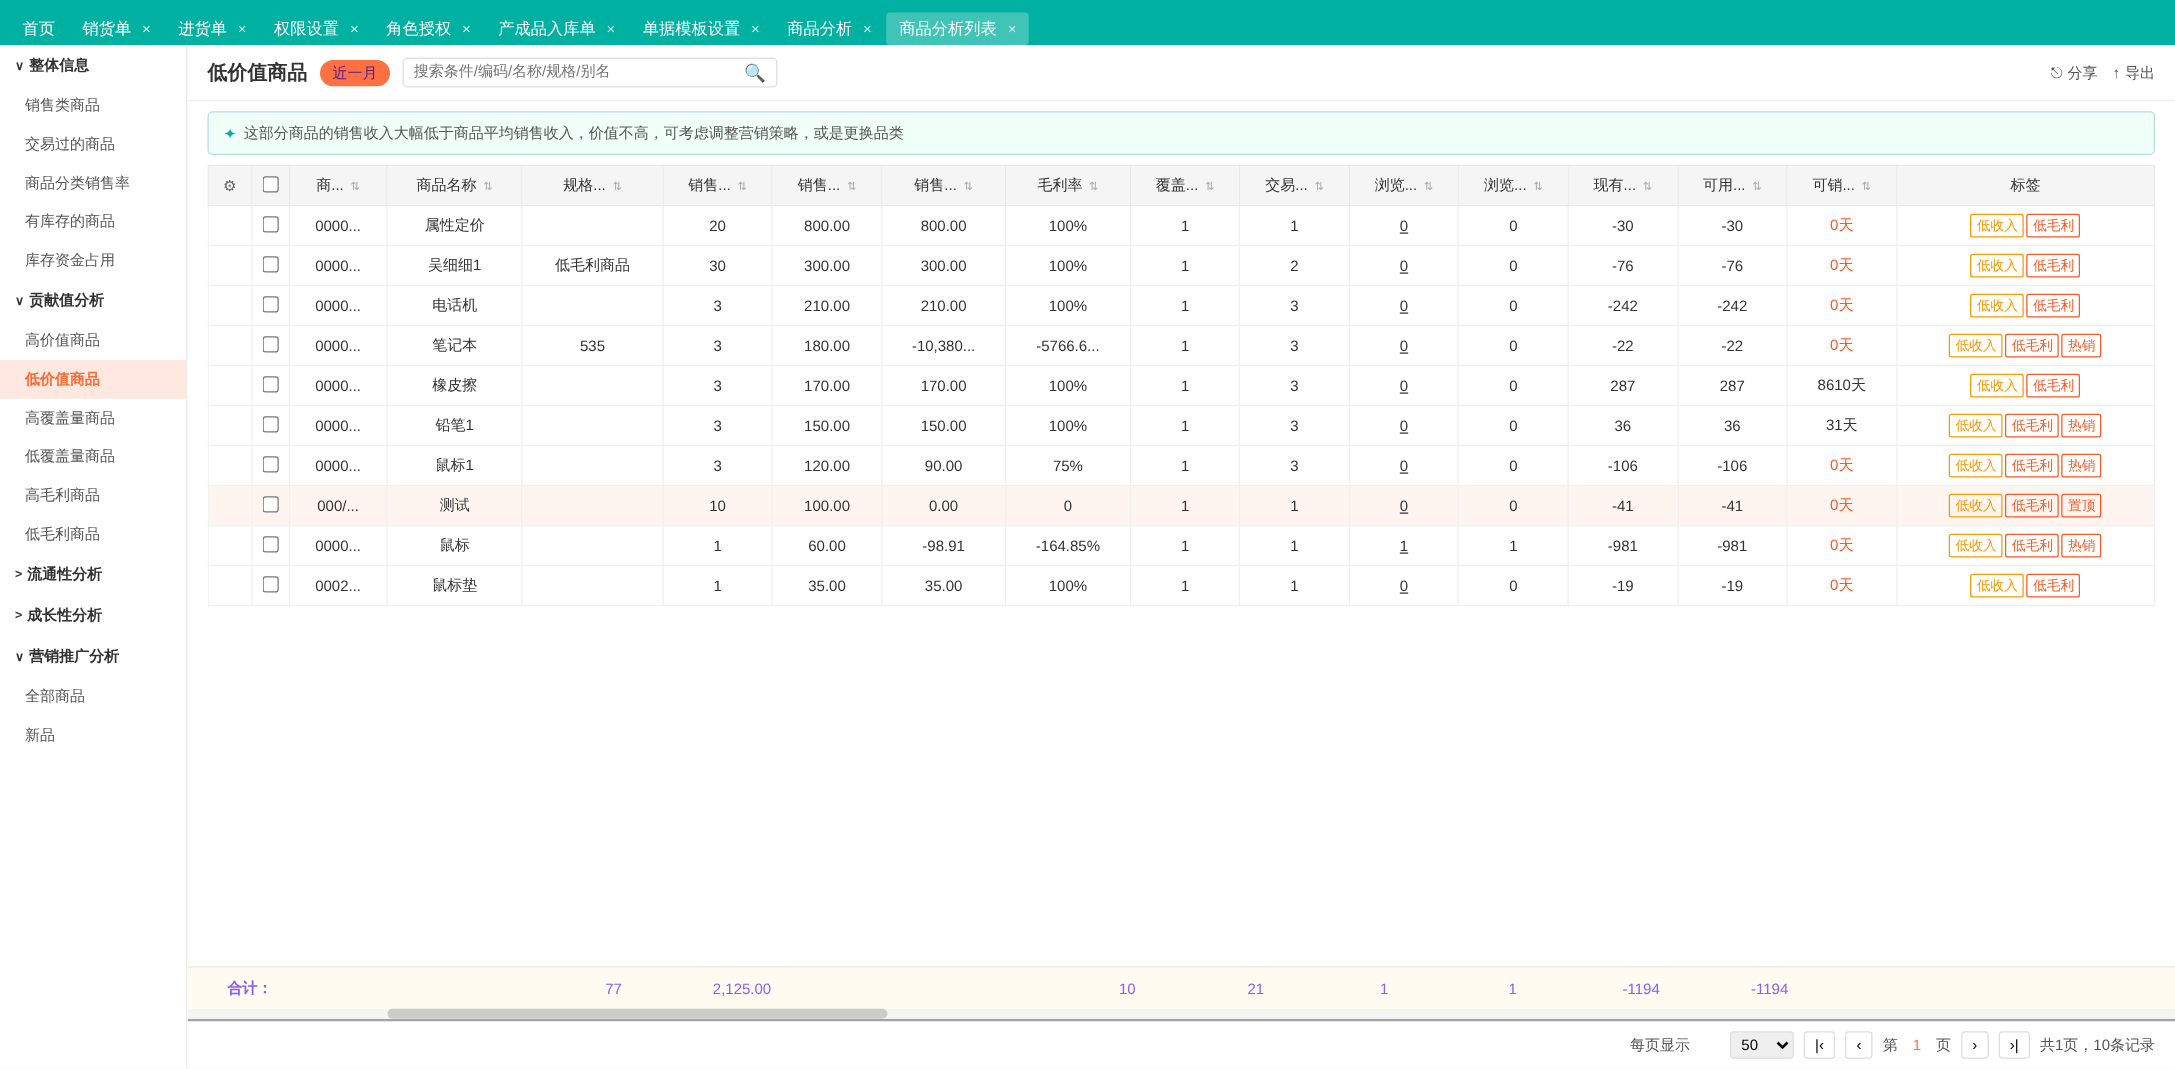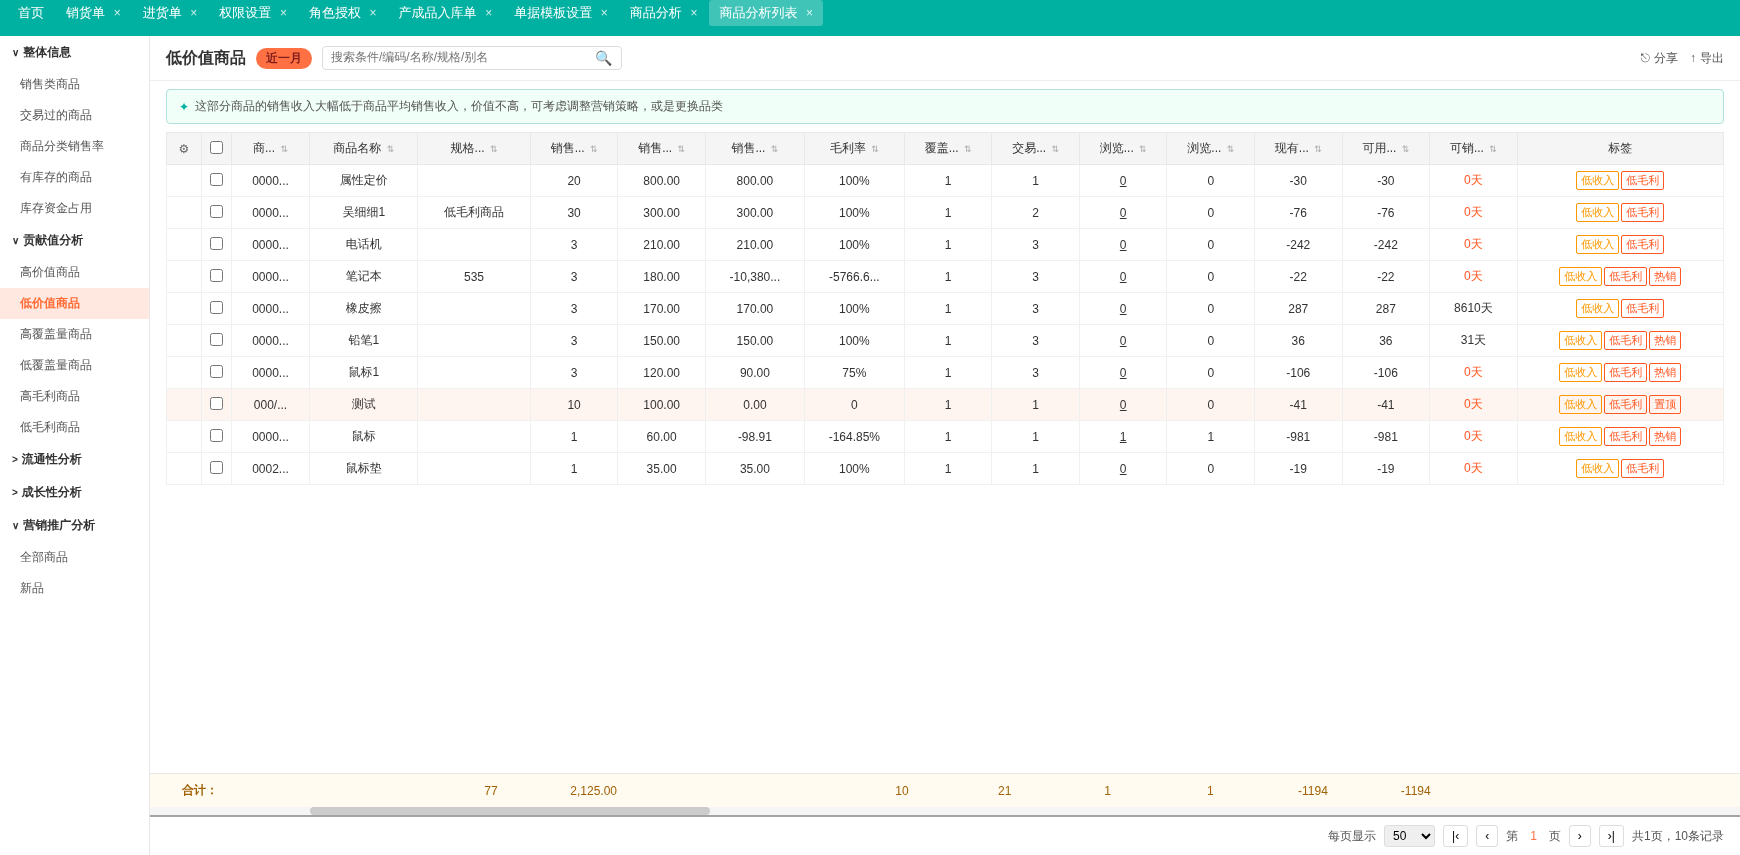--- a/index.html
+++ b/index.html
@@ -2,21 +2,21 @@
 <html><head>
   <meta charset="utf-8">
   <style>
     * { box-sizing: border-box; margin: 0; padding: 0; font-family: 'Microsoft YaHei', Arial, sans-serif; font-size: 12px; }
     body { background: #f5f5f5; overflow: hidden; }
 
     
     .top-nav {
       background: #00b0a0;
       display: flex;
-      align-items: flex-start;
+      align-items: flex-end;
       height: 36px;
       padding: 0 8px;
       gap: 2px;
     }
     .nav-item {
       color: #fff;
       padding: 4px 10px;
       cursor: pointer;
       border-radius: 3px;
       white-space: nowrap;
@@ -69,26 +69,25 @@
       gap: 10px;
       border-bottom: 1px solid #eee;
     }
     .page-title {
       font-size: 16px;
       font-weight: bold;
       color: #333;
     }
     .time-filter {
       background: #ff7043;
-      color: #7f1d1d;
+      color: #4c1d95;
       padding: 2px 10px;
       border-radius: 12px;
       font-size: 12px;
       cursor: pointer;
-      font-weight: bold;
     }
     .search-box {
       display: flex; align-items: flex-start;
       border: 1px solid #ddd;
       border-radius: 4px;
       padding: 3px 8px;
       flex: 1;
       max-width: 300px;
     }
     .search-box input {
@@ -168,21 +167,22 @@
 
     
     .table-footer {
       background: #fffbf0;
       border-top: 1px solid #e8e8e8;
       padding: 8px 16px;
       display: flex;
       align-items: center;
       gap: 0;
       font-size: 12px;
-      color: #a16207;
+      color: #8b5cf6;
+      justify-content: flex-end;
     }
     .footer-label { font-weight: bold; padding: 0 16px; }
     .footer-cell { flex: 1; text-align: center; }
 
     
     .pagination-bar {
       display: flex;
       align-items: center;
       justify-content: flex-end;
       padding: 8px 16px;
@@ -190,20 +190,21 @@
       gap: 8px;
       font-size: 12px;
       color: #555;
       background: #fff;
     }
     .pagination-bar select {
       border: 1px solid #ddd;
       border-radius: 3px;
       padding: 2px 4px;
       font-size: 12px;
+      margin-left: 24px;
     }
     .page-btn {
       border: 1px solid #ddd;
       background: #fff;
       padding: 3px 8px;
       border-radius: 3px;
       cursor: pointer;
       font-size: 12px;
     }
     .page-num { padding: 0 4px; color: #ff7043; }

